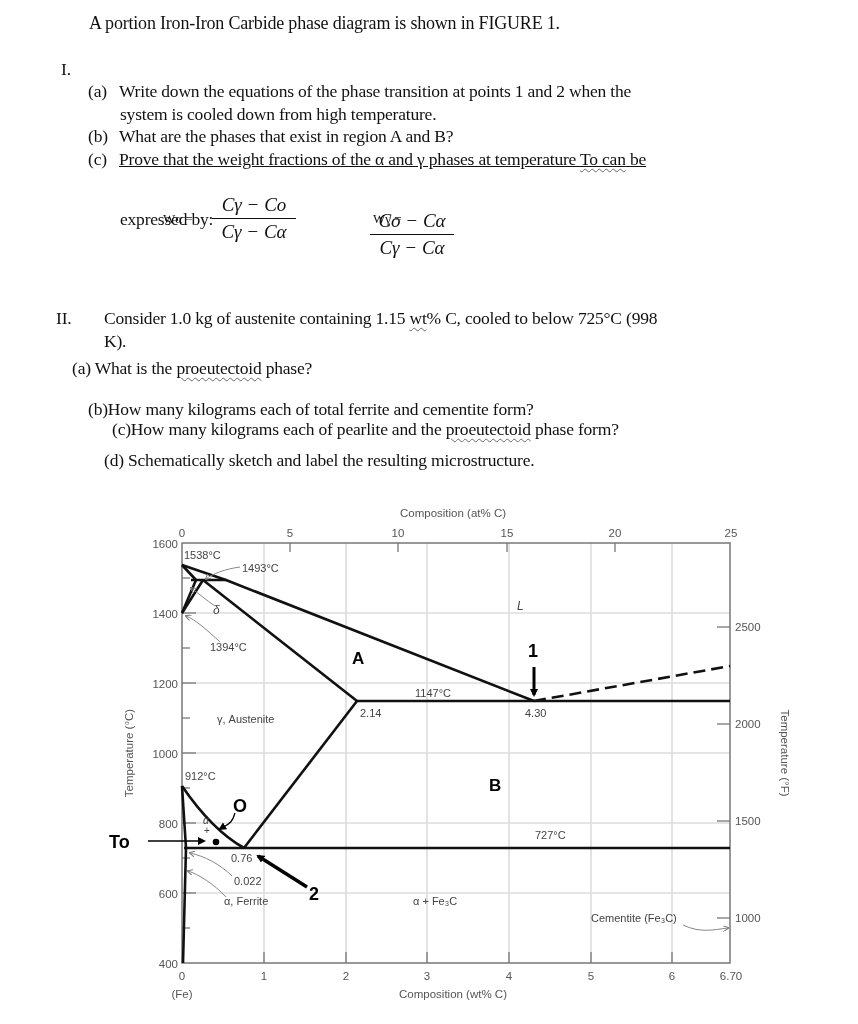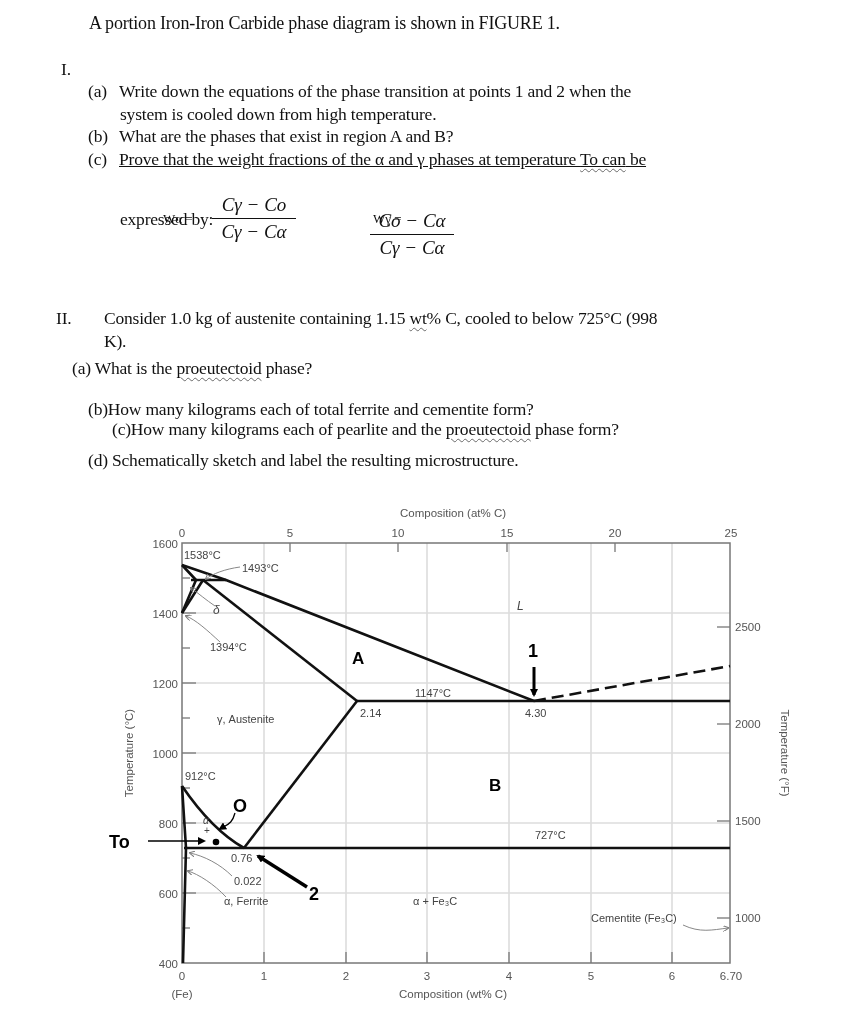--- a/index.html
+++ b/index.html
@@ -54,21 +54,21 @@
 <div class="t" style="left:72px; top:357px;">
   <span>(a)</span>
   <span>What is the </span><span class="squig">proeutectoid</span><span> phase?</span>
 </div>
 <div class="t" style="left:88px; top:398px;">
   <span>(b)</span><span>How many kilograms each of total ferrite and cementite form?</span>
 </div>
 <div class="t" style="left:88px; top:418px;margin-left:24px;">
   <span>(c)</span><span>How many kilograms each of pearlite and the </span><span class="squig">proeutectoid</span><span> phase form?</span>
 </div>
-<div class="t" style="left:88px; top:449px;">
+<div class="t" style="left:104px; top:449px;">
   <span>(d)</span>
   <span>Schematically  sketch and label the resulting microstructure.</span>
 </div>
 
 <svg width="858" height="1024" viewBox="0 0 858 1024">
   <defs>
     <marker id="ahBold" markerWidth="8" markerHeight="8" refX="6" refY="4" orient="auto" markerUnits="userSpaceOnUse">
       <path d="M0,0 L8,4 L0,8 Z" fill="#000"></path>
     </marker>
     <marker id="ahThin" markerWidth="6" markerHeight="6" refX="5" refY="3" orient="auto" markerUnits="userSpaceOnUse">

